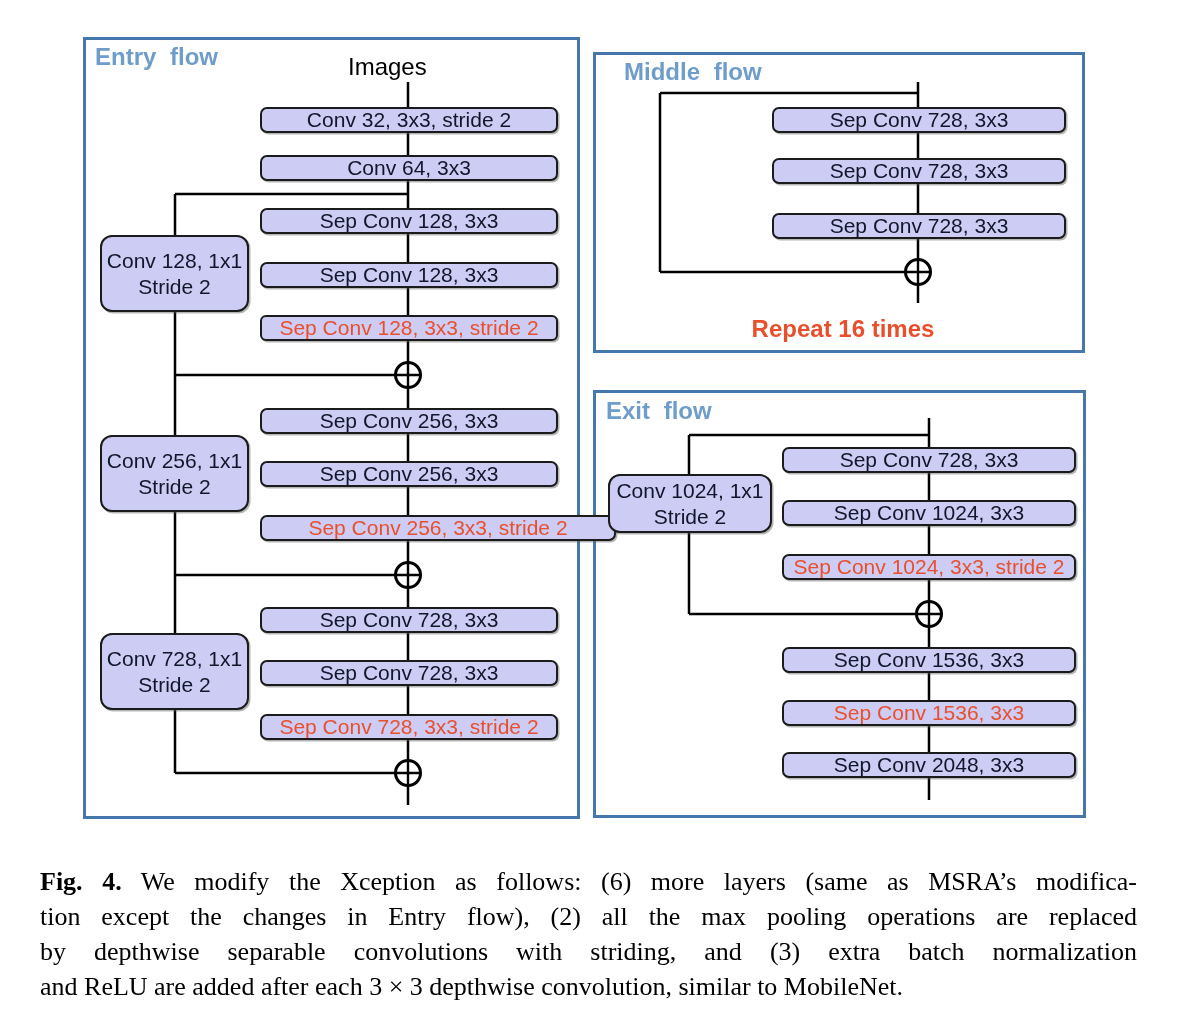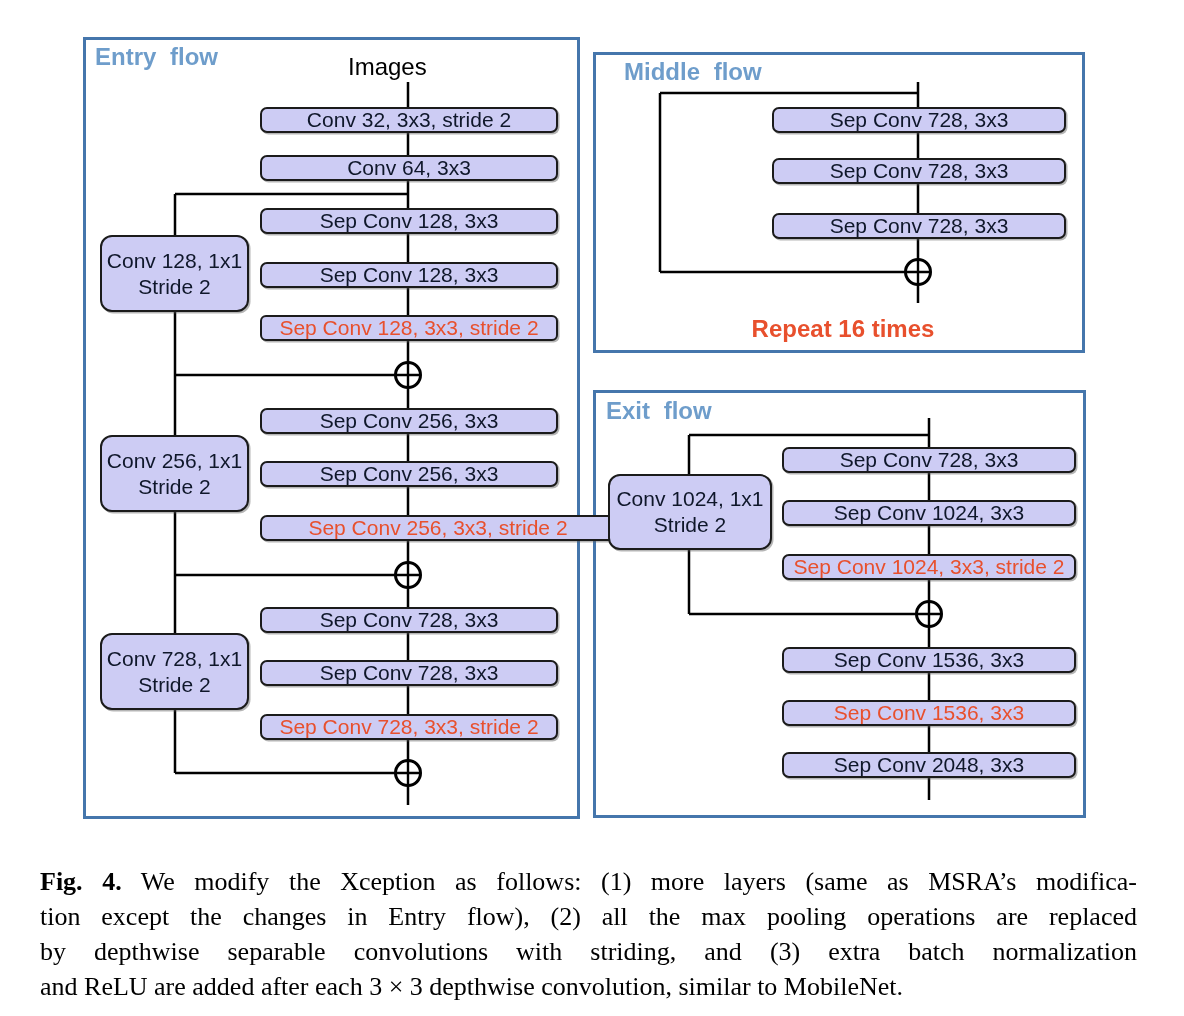--- a/index.html
+++ b/index.html
@@ -118,25 +118,25 @@
   <div class="node" style="left:772px;top:213px;width:294px;">Sep Conv 728, 3x3</div>
   <div class="repeat-label" style="left:723px;top:315px;width:240px;">Repeat 16 times</div>
 
   <div class="node" style="left:782px;top:447px;width:294px;">Sep Conv 728, 3x3</div>
   <div class="node" style="left:782px;top:500px;width:294px;">Sep Conv 1024, 3x3</div>
   <div class="node hl" style="left:782px;top:554px;width:294px;">Sep Conv 1024, 3x3, stride 2</div>
   <div class="node" style="left:782px;top:647px;width:294px;">Sep Conv 1536, 3x3</div>
   <div class="node hl" style="left:782px;top:700px;width:294px;">Sep Conv 1536, 3x3</div>
   <div class="node" style="left:782px;top:752px;width:294px;">Sep Conv 2048, 3x3</div>
 
-  <div class="node side" style="left:608px;top:474px;width:164px;height:76px;">
+  <div class="node side" style="left:608px;top:474px;width:164px;height:59px;">
     <span>Conv 1024, 1x1</span>
     <span>Stride 2</span>
   </div>
 
   <div class="caption">
-    <div class="cap-line"><span class="figbold">Fig. 4.</span> <span>We modify the Xception as follows: (1) more layers (same as MSRA’s modifica-</span></div>
+    <div class="cap-line"><span class="figbold">Fig. 4.</span> <span>We modify the Xception as follows: (6) more layers (same as MSRA’s modifica-</span></div>
     <div class="cap-line">tion except the changes in Entry flow), (2) all the max pooling operations are replaced</div>
     <div class="cap-line">by depthwise separable convolutions with striding, and (3) extra batch normalization</div>
     <div class="cap-line last">and ReLU are added after each 3 × 3 depthwise convolution, similar to MobileNet.</div>
   </div>
 
 </div>
 
 </body></html>

